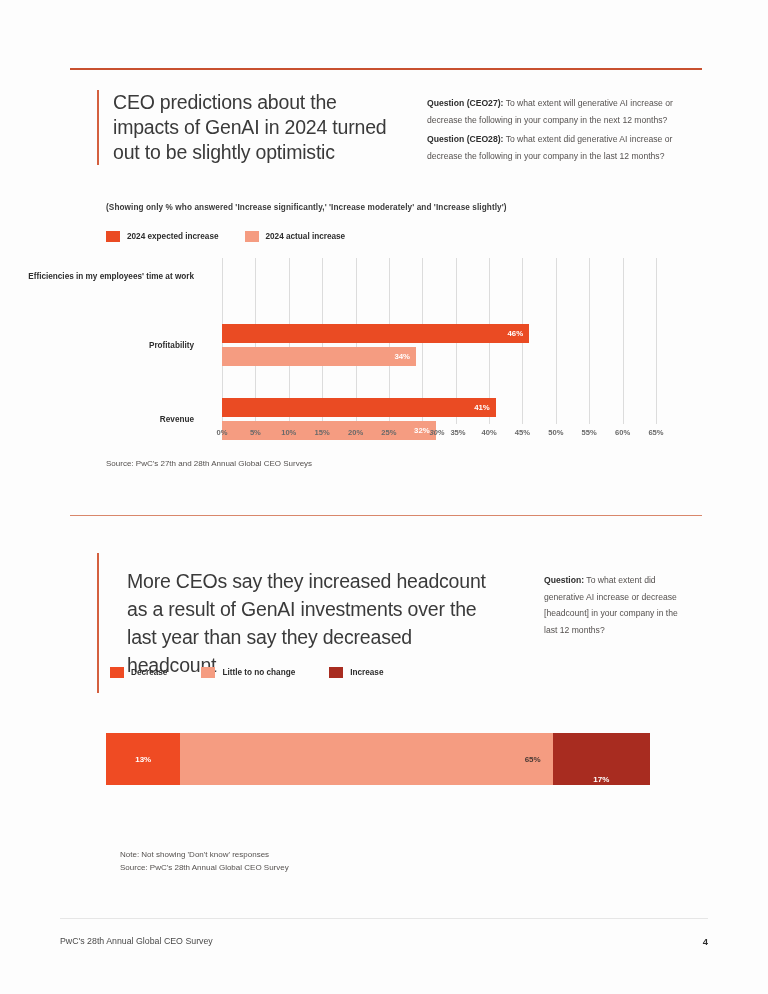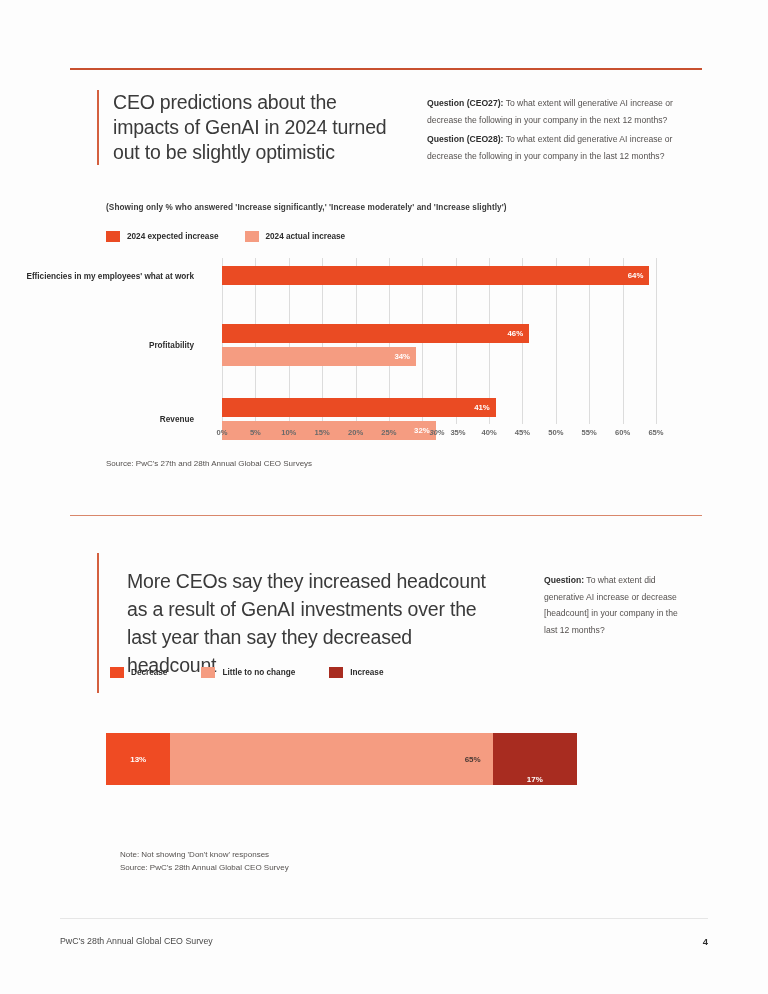--- a/index.html
+++ b/index.html
@@ -227,21 +227,21 @@
     font-size: 8.6px;
     line-height: 16.5px;
     color: #55514f;
   }
   .qblock2 p { margin: 16px; }
 
   .stackwrap {
     position: absolute;
     left: 106px;
     top: 733px;
-    width: 471px;
+    width: 544px;
     height: 52px;
     display: flex;
   }
   .seg {
     height: 52px;
     display: flex;
     align-items: center;
     position: relative;
   }
   .seg-value {
@@ -325,24 +325,21 @@
           <div class="gridline" style="left: 166.923px;"></div>
           <div class="gridline" style="left: 200.308px;"></div>
           <div class="gridline" style="left: 233.692px;"></div>
           <div class="gridline" style="left: 267.077px;"></div>
           <div class="gridline" style="left: 300.462px;"></div>
           <div class="gridline" style="left: 333.846px;"></div>
           <div class="gridline" style="left: 367.231px;"></div>
           <div class="gridline" style="left: 400.615px;"></div>
           <div class="gridline" style="left: 434px;"></div>
           <div class="catgroup" style="top: 8px;">
-            <div class="bar expected" style="width: 427.323px;">
-              <span class="bar-value">64%</span>
-            </div>
-            <div class="cat-label" style="top: 5px; right: 462px;">Efficiencies in my employees' what at work</div>
+            <div class="cat-label" style="top: 5px; right: 462px;">Efficiencies in my employees' time at work</div>
           </div>
           <div class="catgroup" style="top: 66px;">
             <div class="bar expected" style="width: 307.138px;">
               <span class="bar-value">46%</span>
             </div>
             <div class="bar actual" style="width: 194px;">
               <span class="bar-value">34%</span>
             </div>
             <div class="cat-label" style="top: 16px; right: 462px;">Profitability</div>
           </div>

